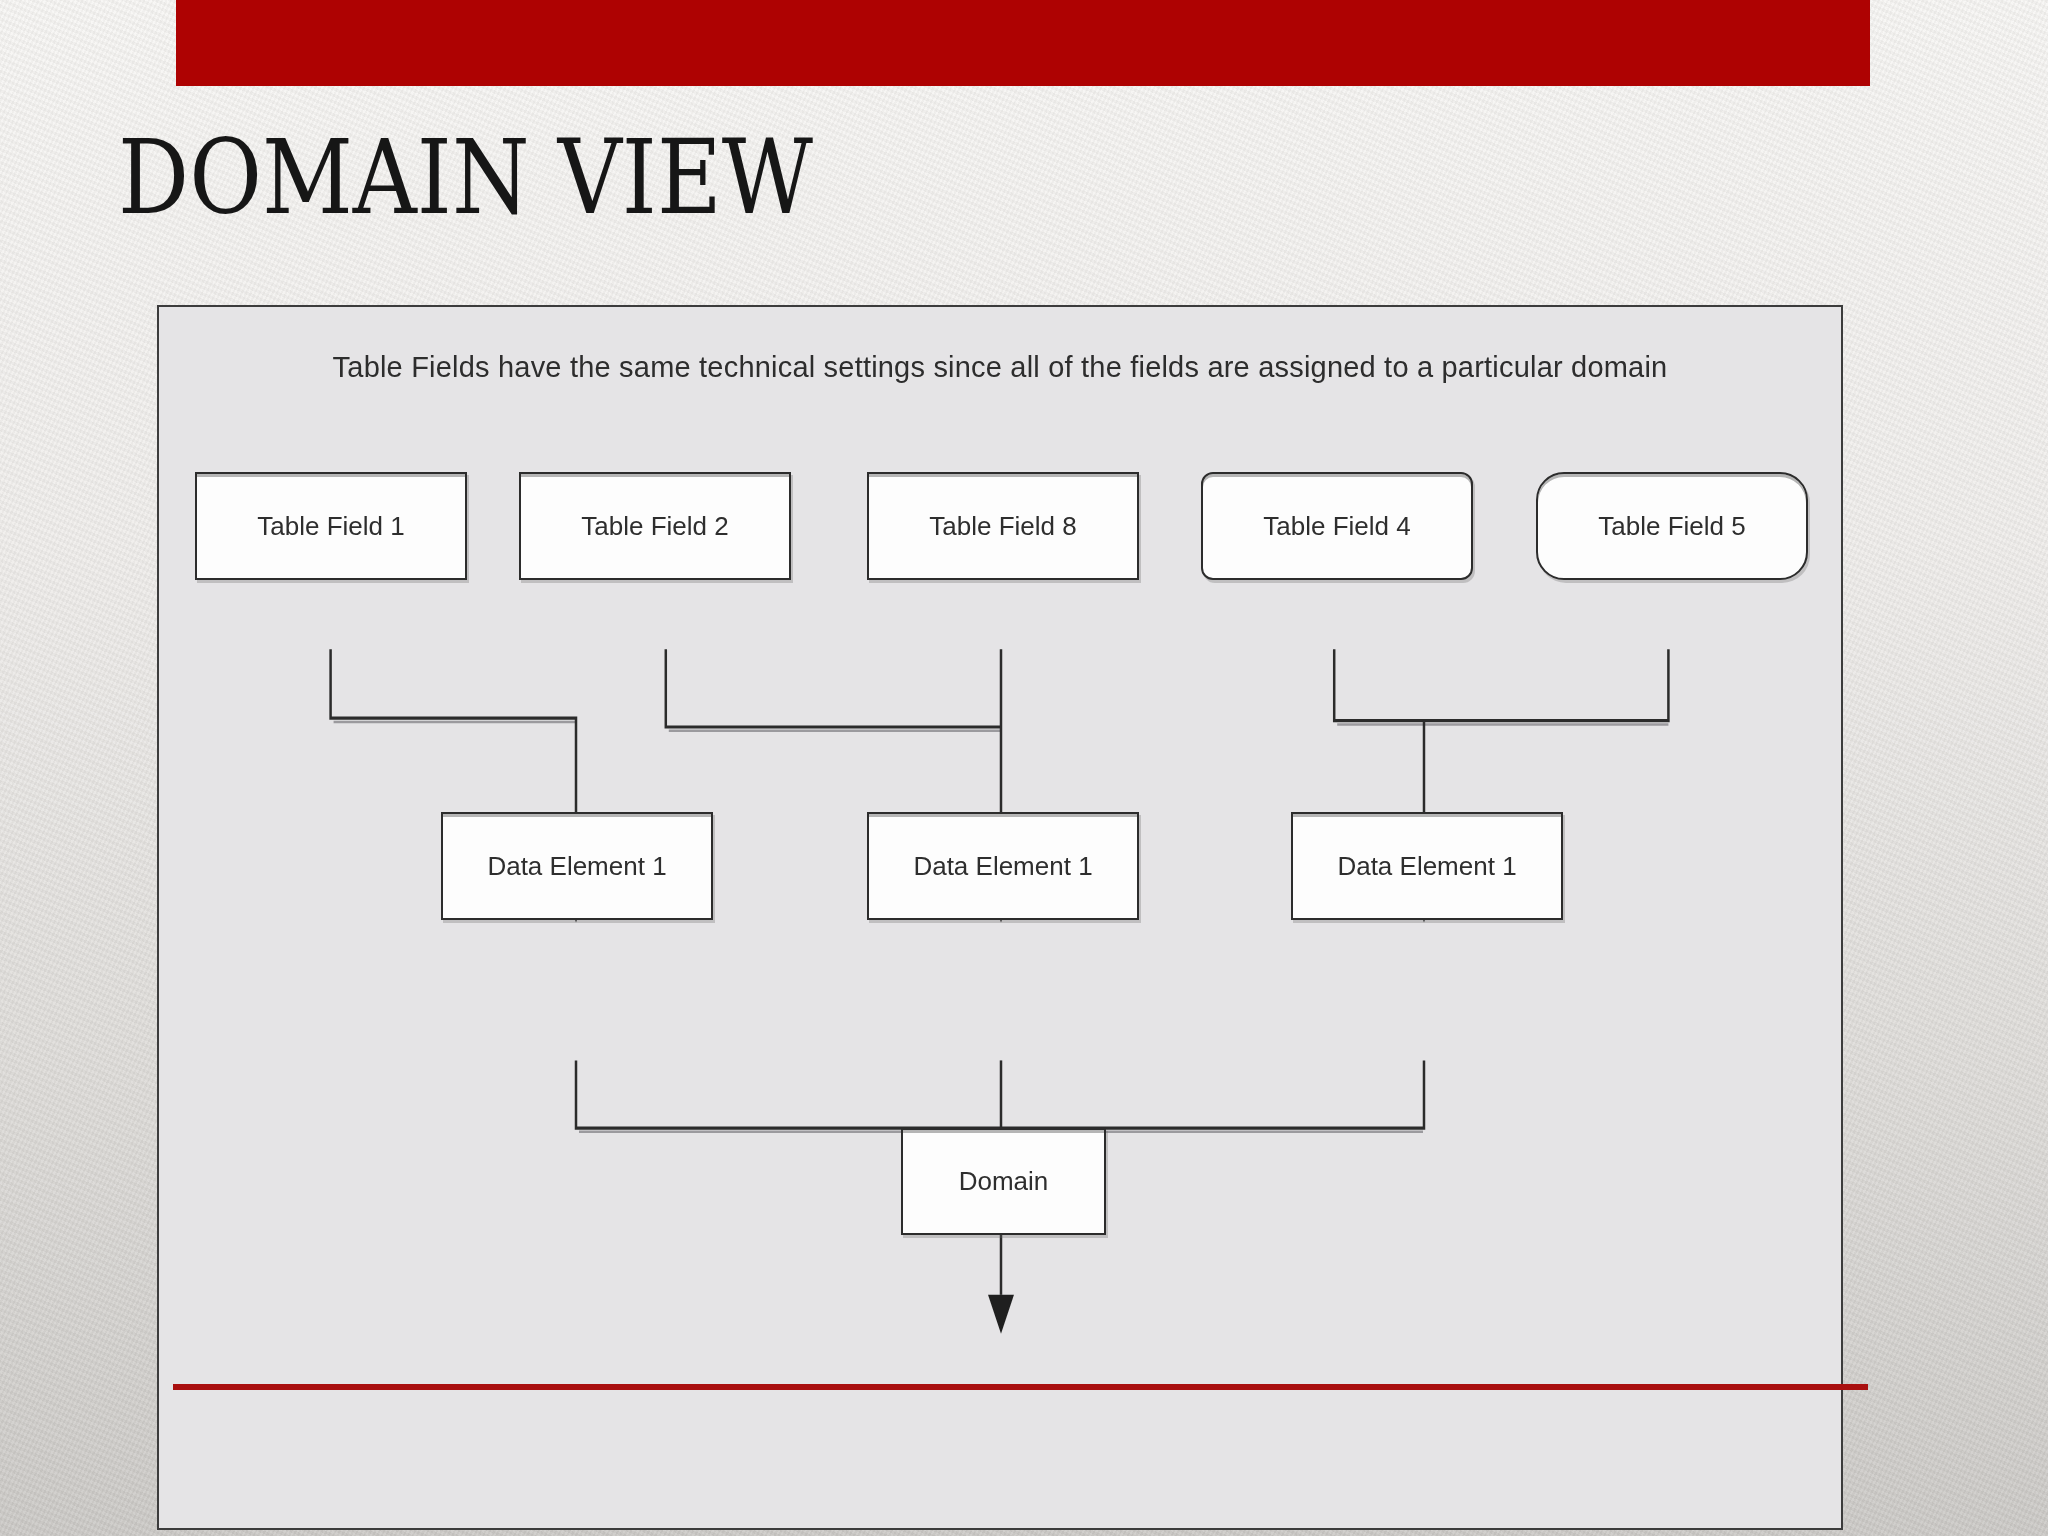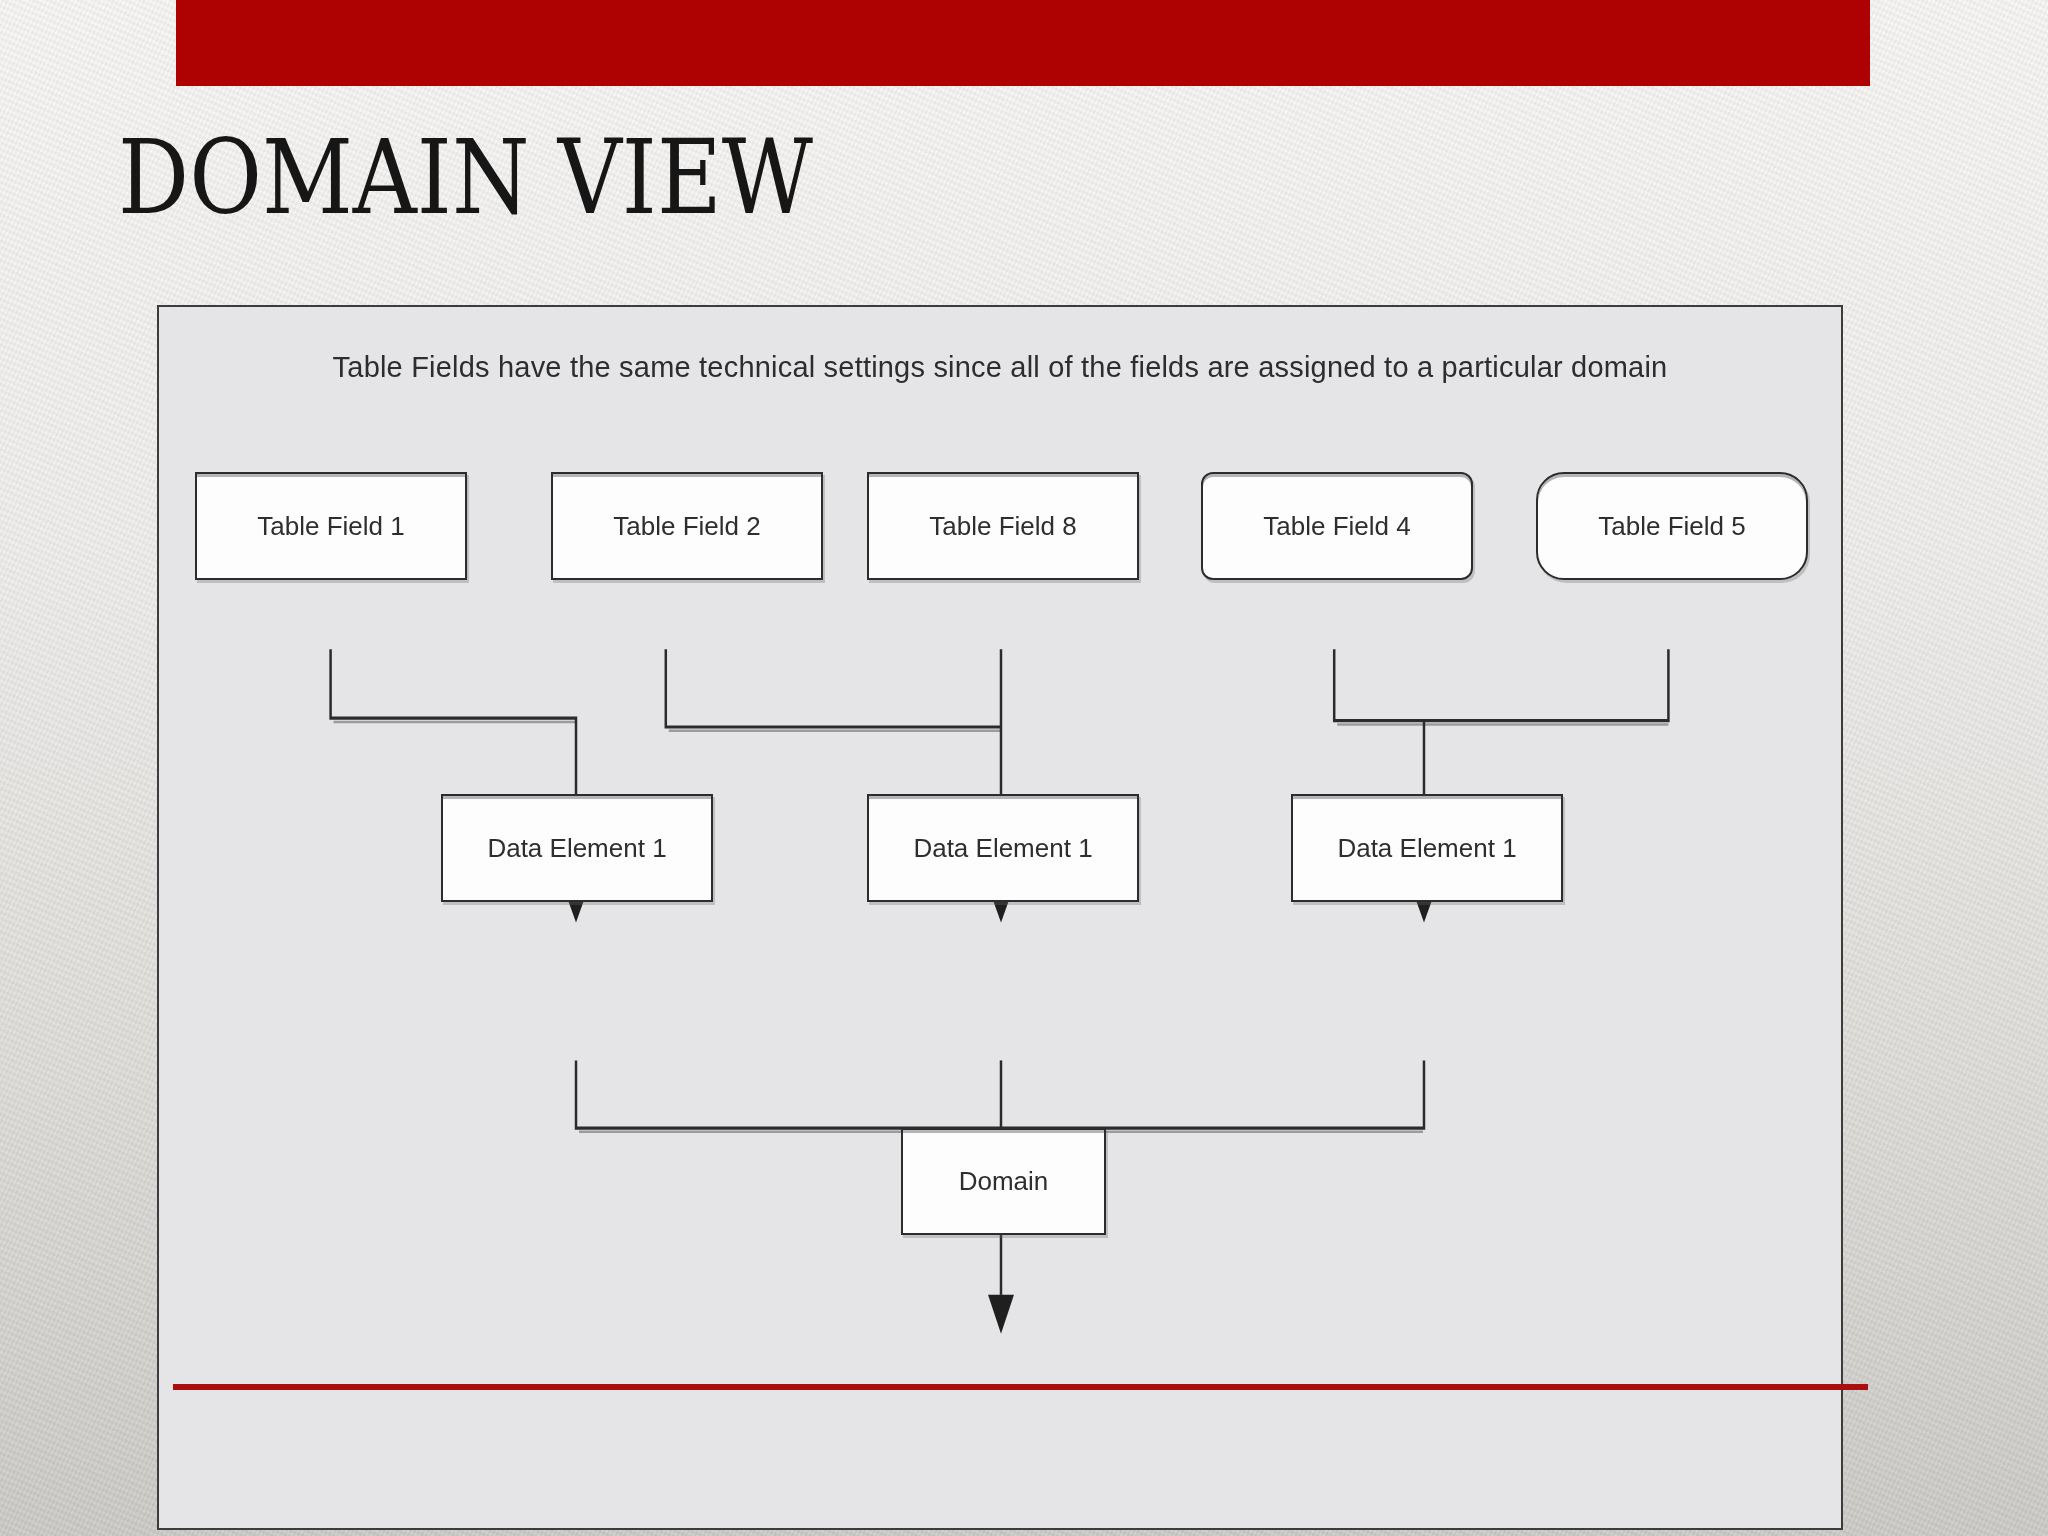--- a/index.html
+++ b/index.html
@@ -31,22 +31,22 @@
     text-align:center;font-size:29px;color:#2d2d2d;letter-spacing:.2px;
   }
   .connectors{position:absolute;left:0;top:0;width:100%;height:100%;}
   .node{
     position:absolute;display:flex;align-items:center;justify-content:center;
     background:#fdfdfd;border:2px solid #2c2c2c;box-sizing:border-box;
     box-shadow:inset 0 3px 0 rgba(45,45,45,.35), 2px 3px 0 rgba(105,105,105,.30);
     font-size:26px;color:#2e2e2e;
   }
   .tf{top:165px;width:272px;height:108px;}
-  .tf1{left:36px;}  .tf2{left:392px;} .tf3{left:708px;} .tf4{left:1042px;border-radius:12px;} .tf5{left:1377px;border-radius:28px;}
-  .de{top:487px;width:272px;height:108px;}
+  .tf1{left:36px;}  .tf2{left:360px;} .tf3{left:708px;} .tf4{left:1042px;border-radius:12px;} .tf5{left:1377px;border-radius:28px;}
+  .de{top:505px;width:272px;height:108px;}
   .de1{left:282px;} .de2{left:708px;} .de3{left:1132px;}
   .domain{left:742px;top:821px;width:205px;height:107px;}
   .rule{
     position:absolute;left:173px;top:1384px;width:1695px;height:6px;
     background:var(--rule-color,#a90f0f);
   }
   svg path{stroke:#2b2b2b;stroke-width:2.5;fill:none;}
   svg path.shadow{stroke:#9b9a9e;stroke-width:2;}
   svg polygon{fill:#1f1f1f;stroke:none;}
 </style>

